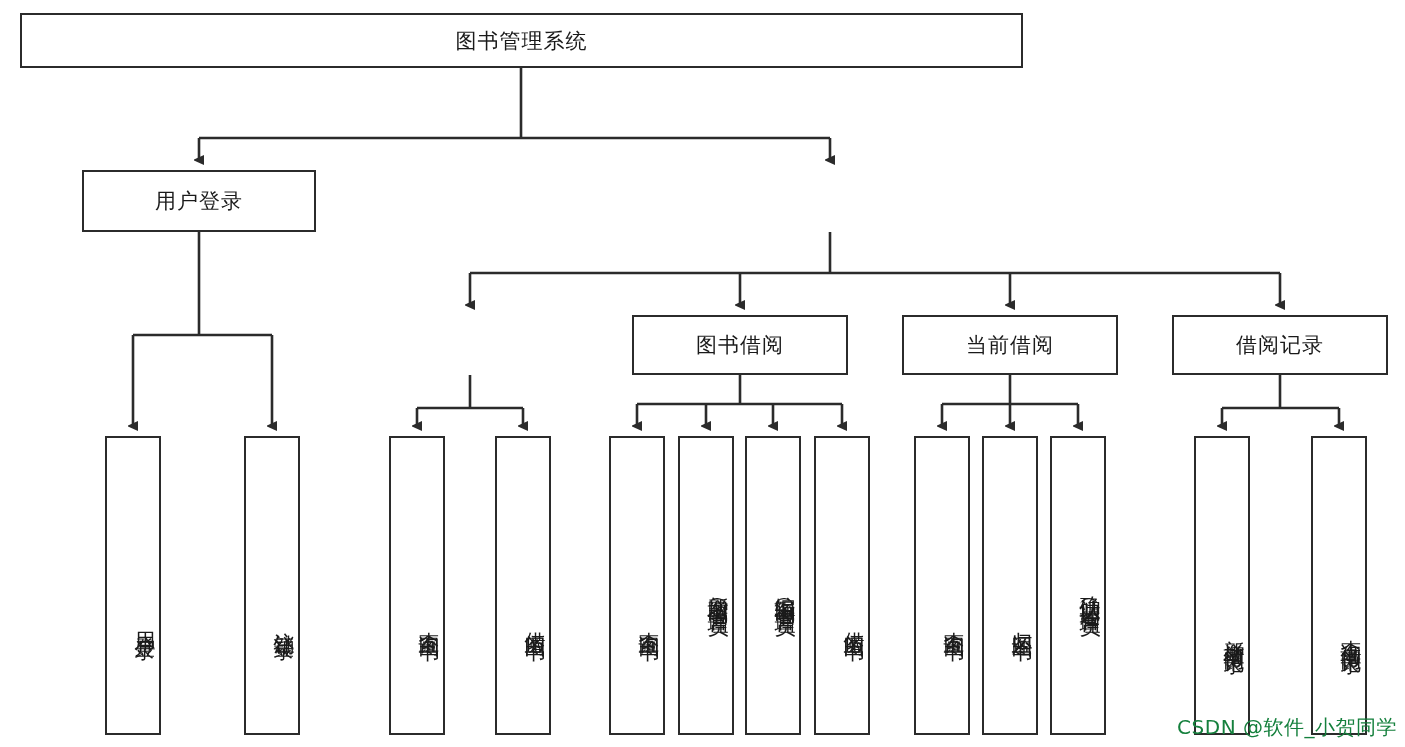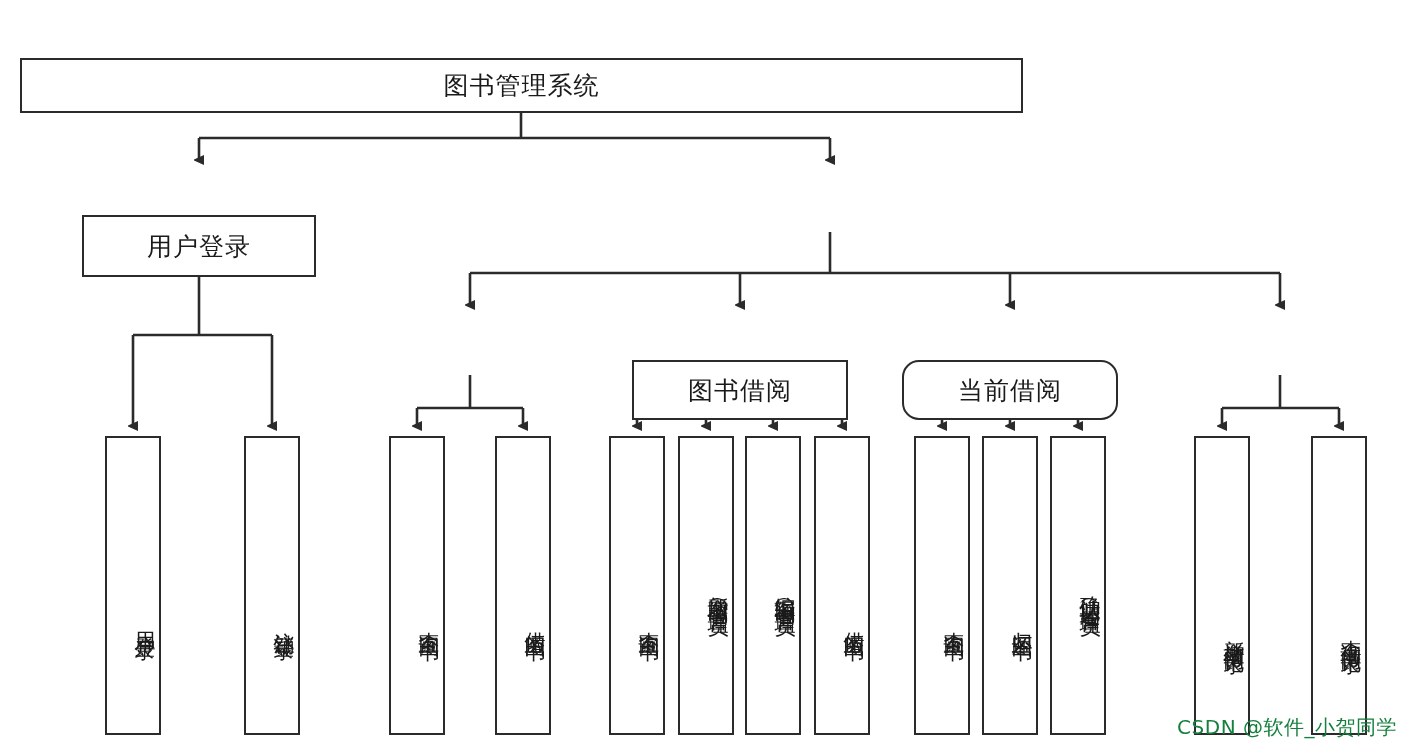--- a/index.html
+++ b/index.html
@@ -29,23 +29,22 @@
     position: absolute;
     box-sizing: border-box;
     border: 2px solid #2b2b2b;
     background: #ffffff;
     display: flex;
     align-items: center;
     justify-content: center;
     color: #1a1a1a;
   }
   .node.horiz {
-    font-size: 25px;
+    font-size: 21px;
     letter-spacing: 1px;
-    margin-top: 45px;
   }
   .node.vert {
     writing-mode: vertical-rl;
     text-orientation: upright;
     font-size: 21px;
     letter-spacing: 3px;
     align-items: flex-start;
     justify-content: center;
     padding-top: 6px;
   }
@@ -131,24 +130,27 @@
   <div class="node horiz" style="left:82px; top:170px; width:234px; height:62px;">
     <span class="node-label">用户登录</span>
   </div>
 
 
 
   <div class="node horiz" style="left:632px; top:315px; width:216px; height:60px;">
     <span class="node-label">图书借阅</span>
   </div>
 
-  <div class="node horiz" style="left:902px; top:315px; width:216px; height:60px;border-radius:17px;">
+  <div class="node horiz" style="left:902px; top:315px; width:216px; height:60px;">
     <span class="node-label">当前借阅</span>
   </div>
 
+  <div class="node horiz" style="left:1172px; top:315px; width:216px; height:60px;">
+    <span class="node-label">借阅记录</span>
+  </div>
 
   <div class="node vert pad-mid" style="left:105px; top:436px; width:56px; height:299px;">
     <span class="node-label">用户登录</span>
   </div>
 
   <div class="node vert pad-mid" style="left:244px; top:436px; width:56px; height:299px;">
     <span class="node-label">注销登录</span>
   </div>
 
   <div class="node vert pad-mid" style="left:389px; top:436px; width:56px; height:299px;">

